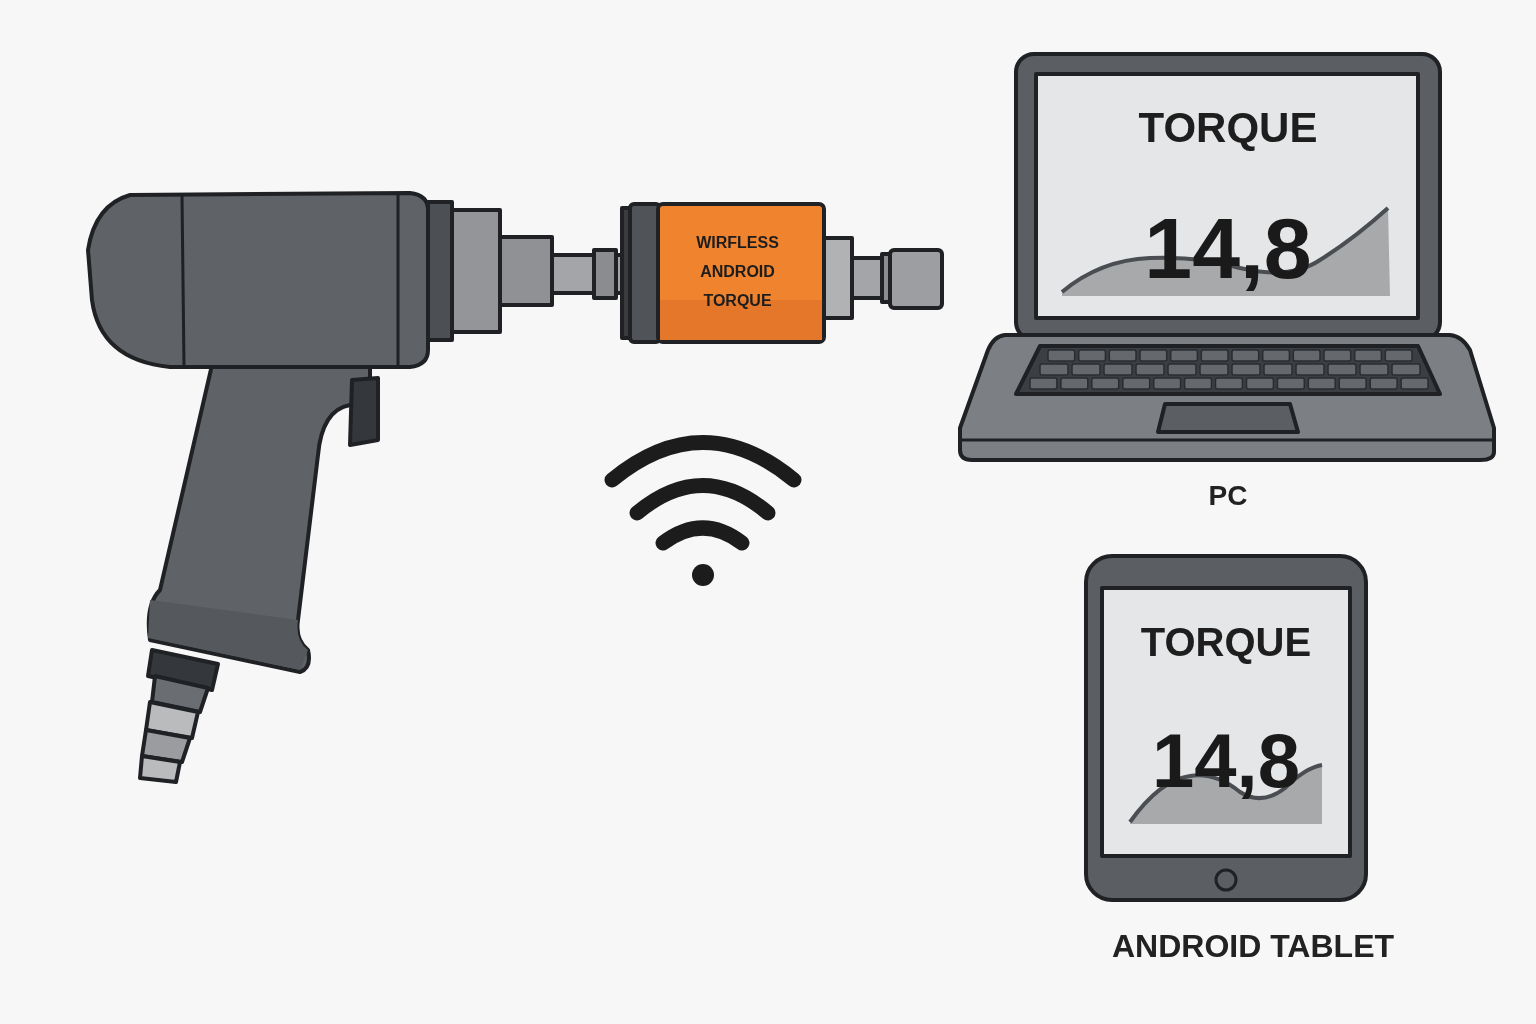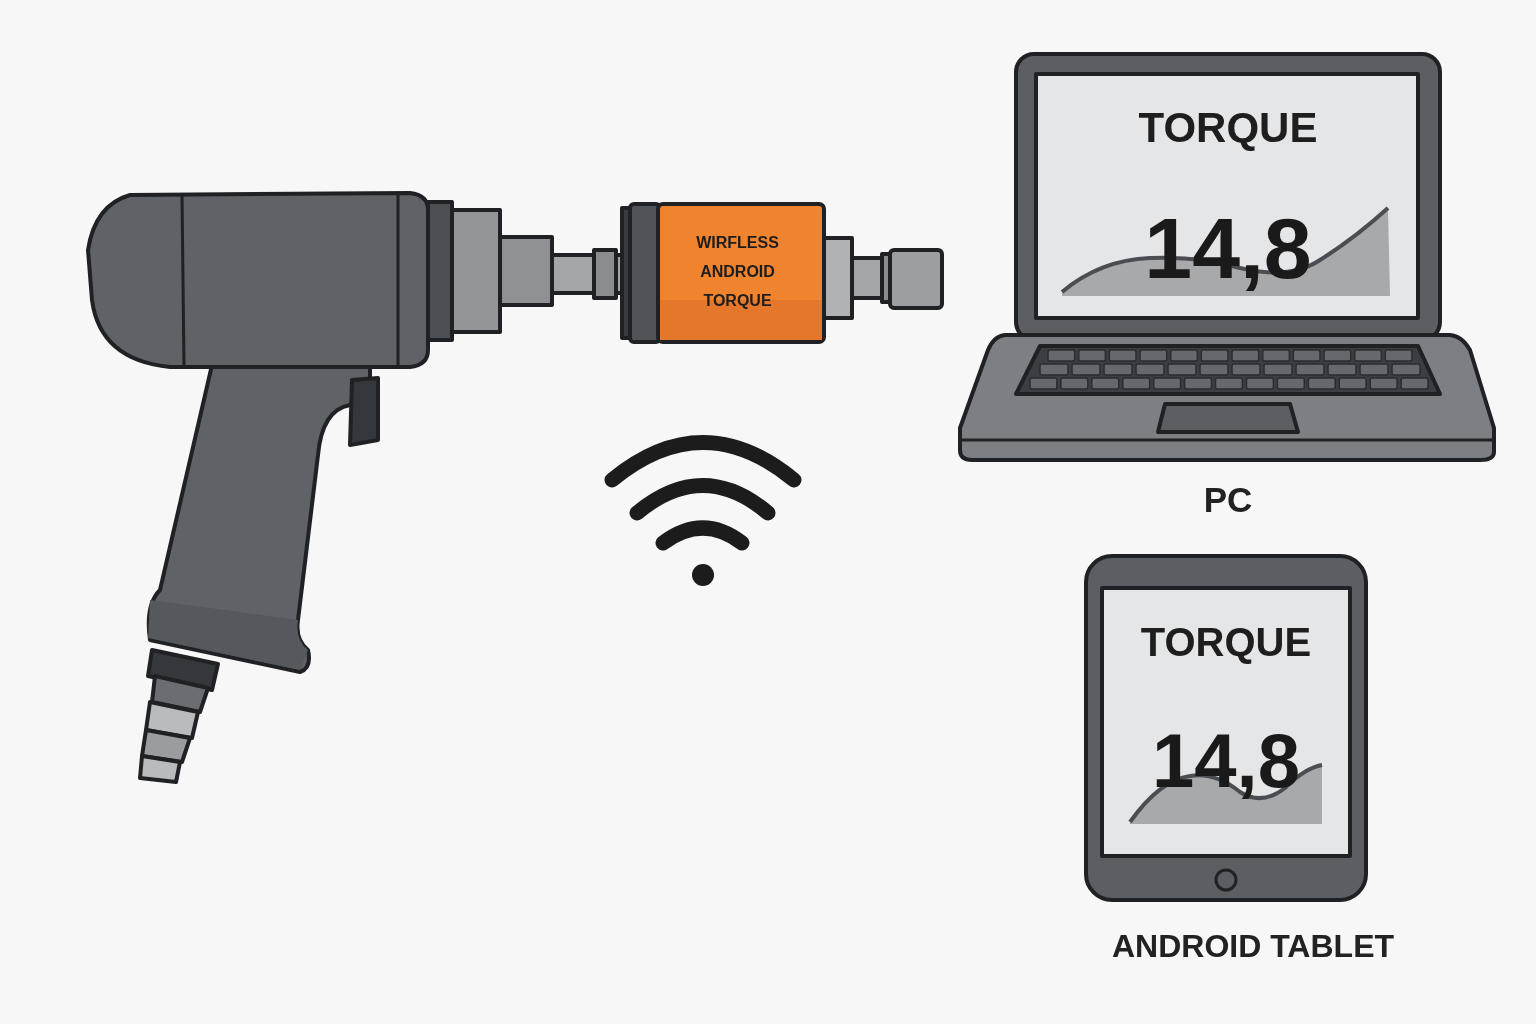--- a/index.html
+++ b/index.html
@@ -119,18 +119,18 @@
 
 <div class="sensor-text">
   <div>WIRFLESS</div>
   <div>ANDROID</div>
   <div>TORQUE</div>
 </div>
 
 <div class="screen-title" style="left:1100px;top:104px;width:256px;font-size:42px;">TORQUE</div>
 <div class="screen-value" style="left:1100px;top:152px;width:256px;font-size:86px;line-height:96px;">14,8</div>
 
-<div class="lbl" style="left:1150px;top:480px;width:156px;font-size:35px;">PC</div>
+<div class="lbl" style="left:1150px;top:480px;width:156px;font-size:28px;">PC</div>
 
 <div class="screen-title" style="left:1102px;top:620px;width:248px;font-size:40px;">TORQUE</div>
 <div class="screen-value" style="left:1102px;top:670px;width:248px;font-size:76px;line-height:86px;">14,8</div>
 
 <div class="lbl" style="left:1013px;top:928px;width:480px;font-size:32px;">ANDROID TABLET</div>
 
 </body></html>

